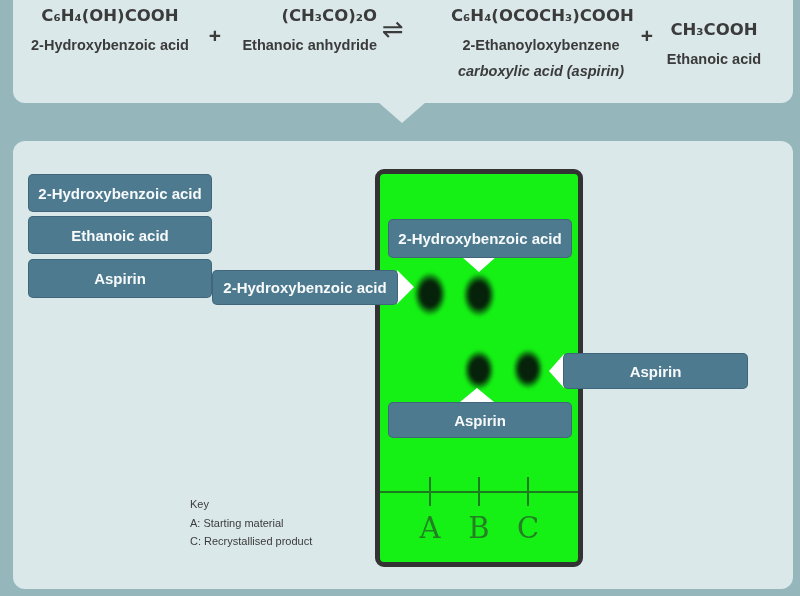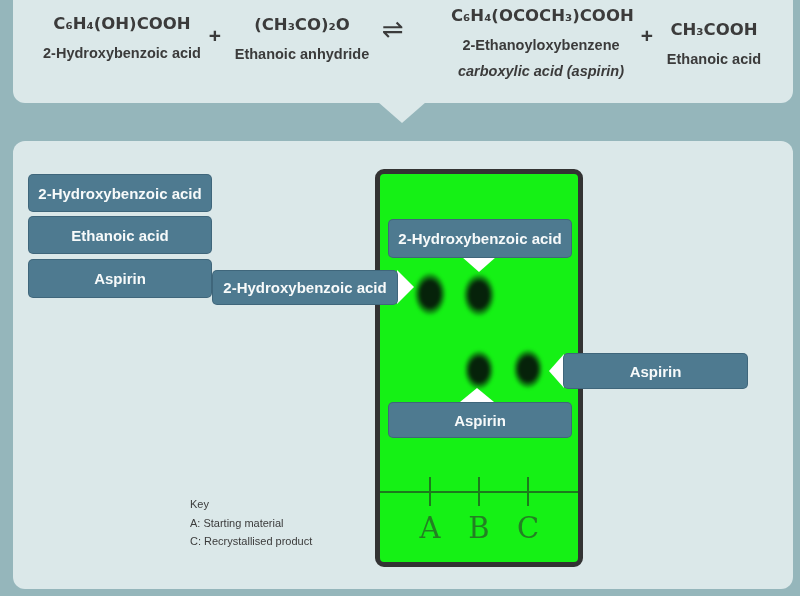--- a/index.html
+++ b/index.html
@@ -29,22 +29,22 @@
     background:#dbe8e9;border-radius:12px;
   }
   
   .eq-col{position:absolute;text-align:center;color:#3b3b3b;}
   .formula{
     font-family:"DejaVu Sans", "Liberation Sans", sans-serif;
     font-size:16.5px;font-weight:700;line-height:20px;padding-top:6px;
   }
   .ename{font-size:14.5px;font-weight:700;line-height:26px;margin-top:6px;}
   .ename2{font-size:14.5px;font-weight:700;line-height:26px;font-style:italic;}
-  .c1{left:14px;top:0;width:190px;margin-top:8px;}
-  .c2{left:214px;top:9px;width:150px;}
+  .c1{left:2px;top:0;width:190px;}
+  .c2{left:214px;top:0;width:150px;text-align:right;}
   .c3{left:438px;top:0;width:180px;}
   .c4{left:641px;top:14px;width:120px;}
   .plus{position:absolute;font-size:21px;font-weight:700;color:#3b3b3b;}
   .p1{left:192px;top:24px;width:20px;text-align:center;}
   .p2{left:624px;top:24px;width:20px;text-align:center;}
   .eqm{
     position:absolute;left:362px;top:14px;width:36px;text-align:center;
     font-family:"DejaVu Sans", sans-serif;font-size:26px;color:#3b3b3b;
   }
   

